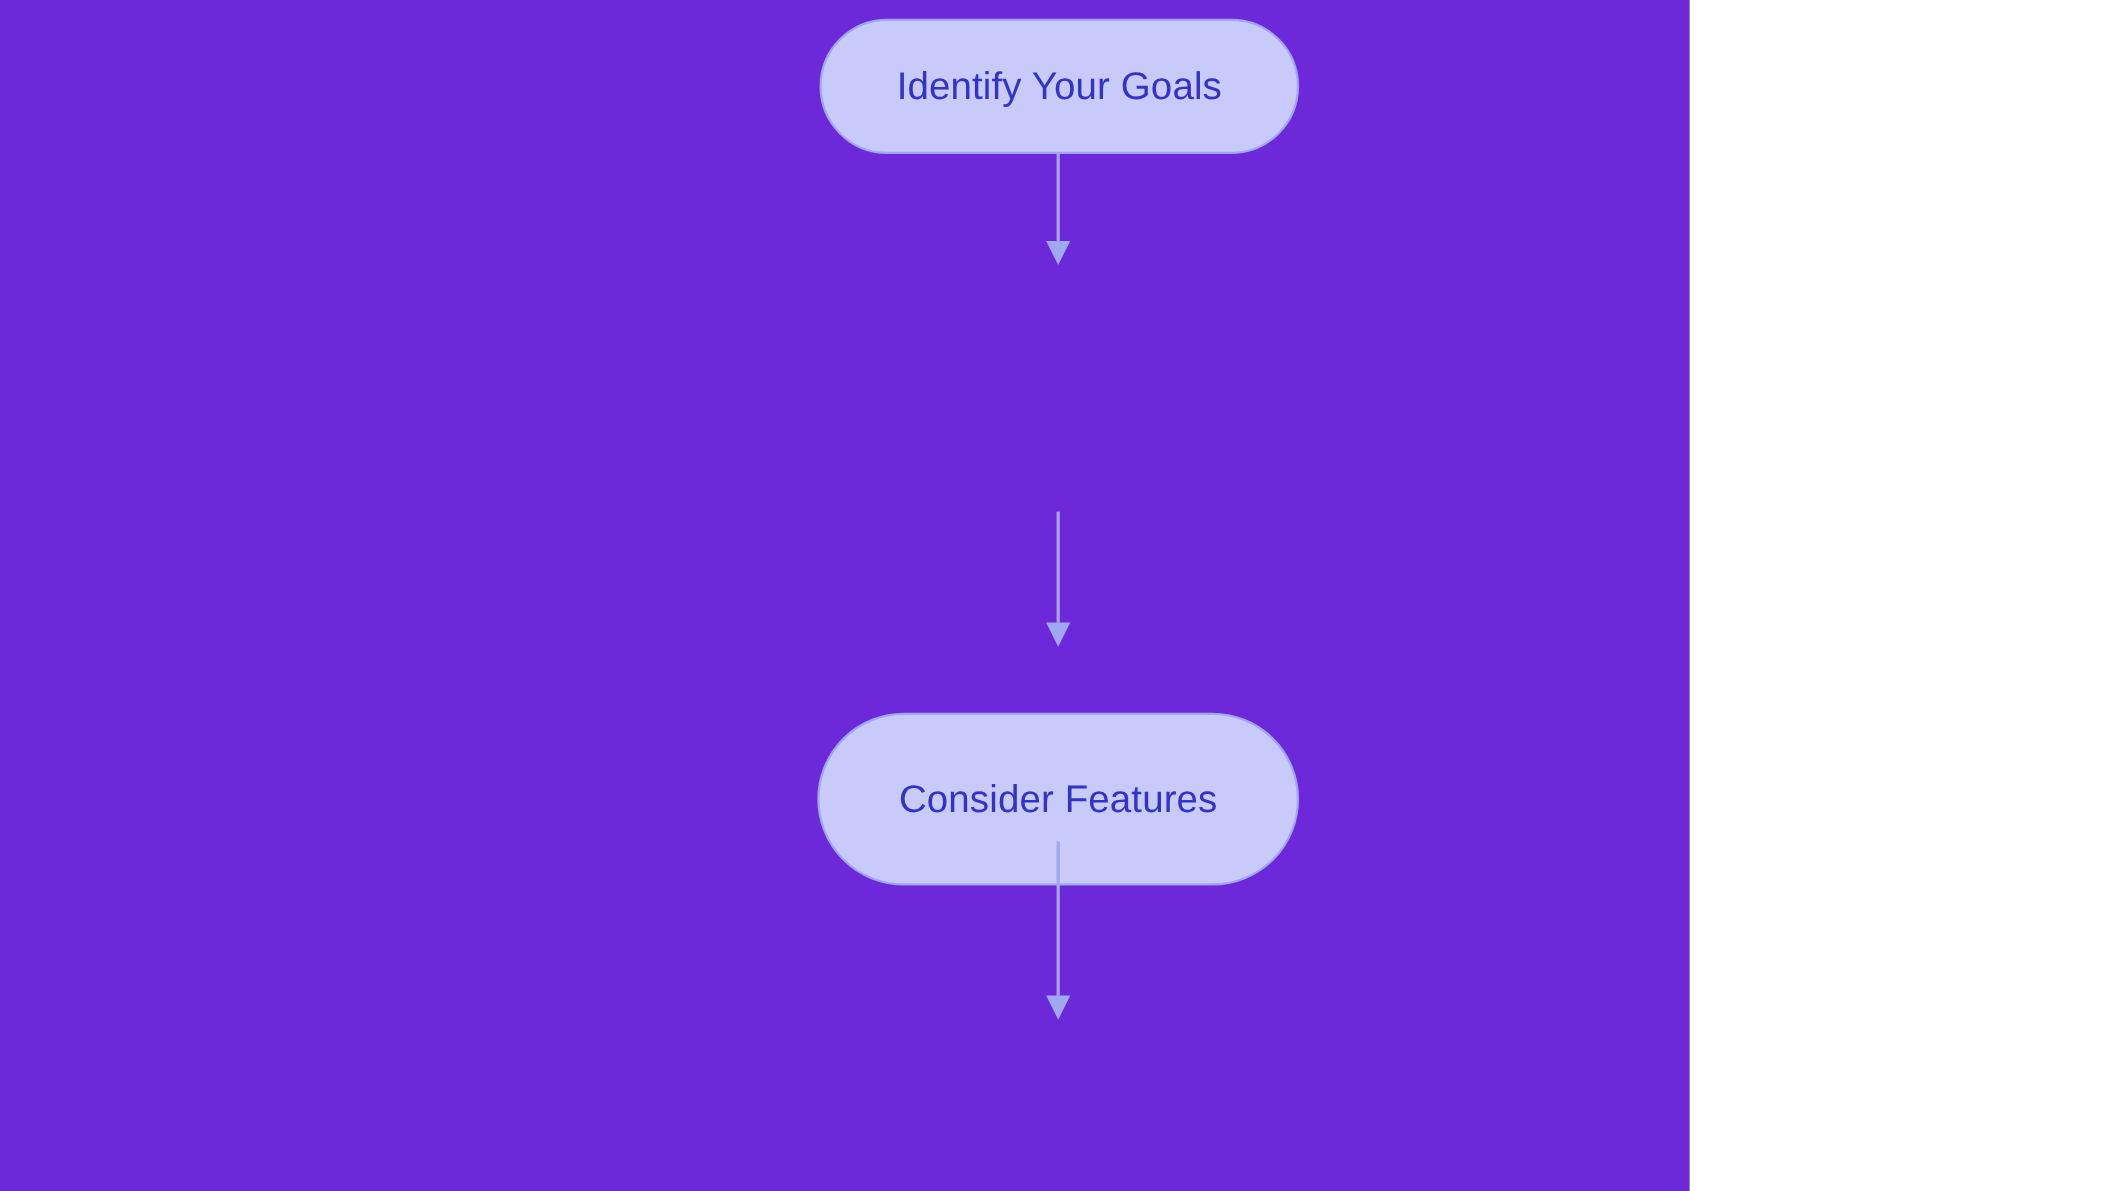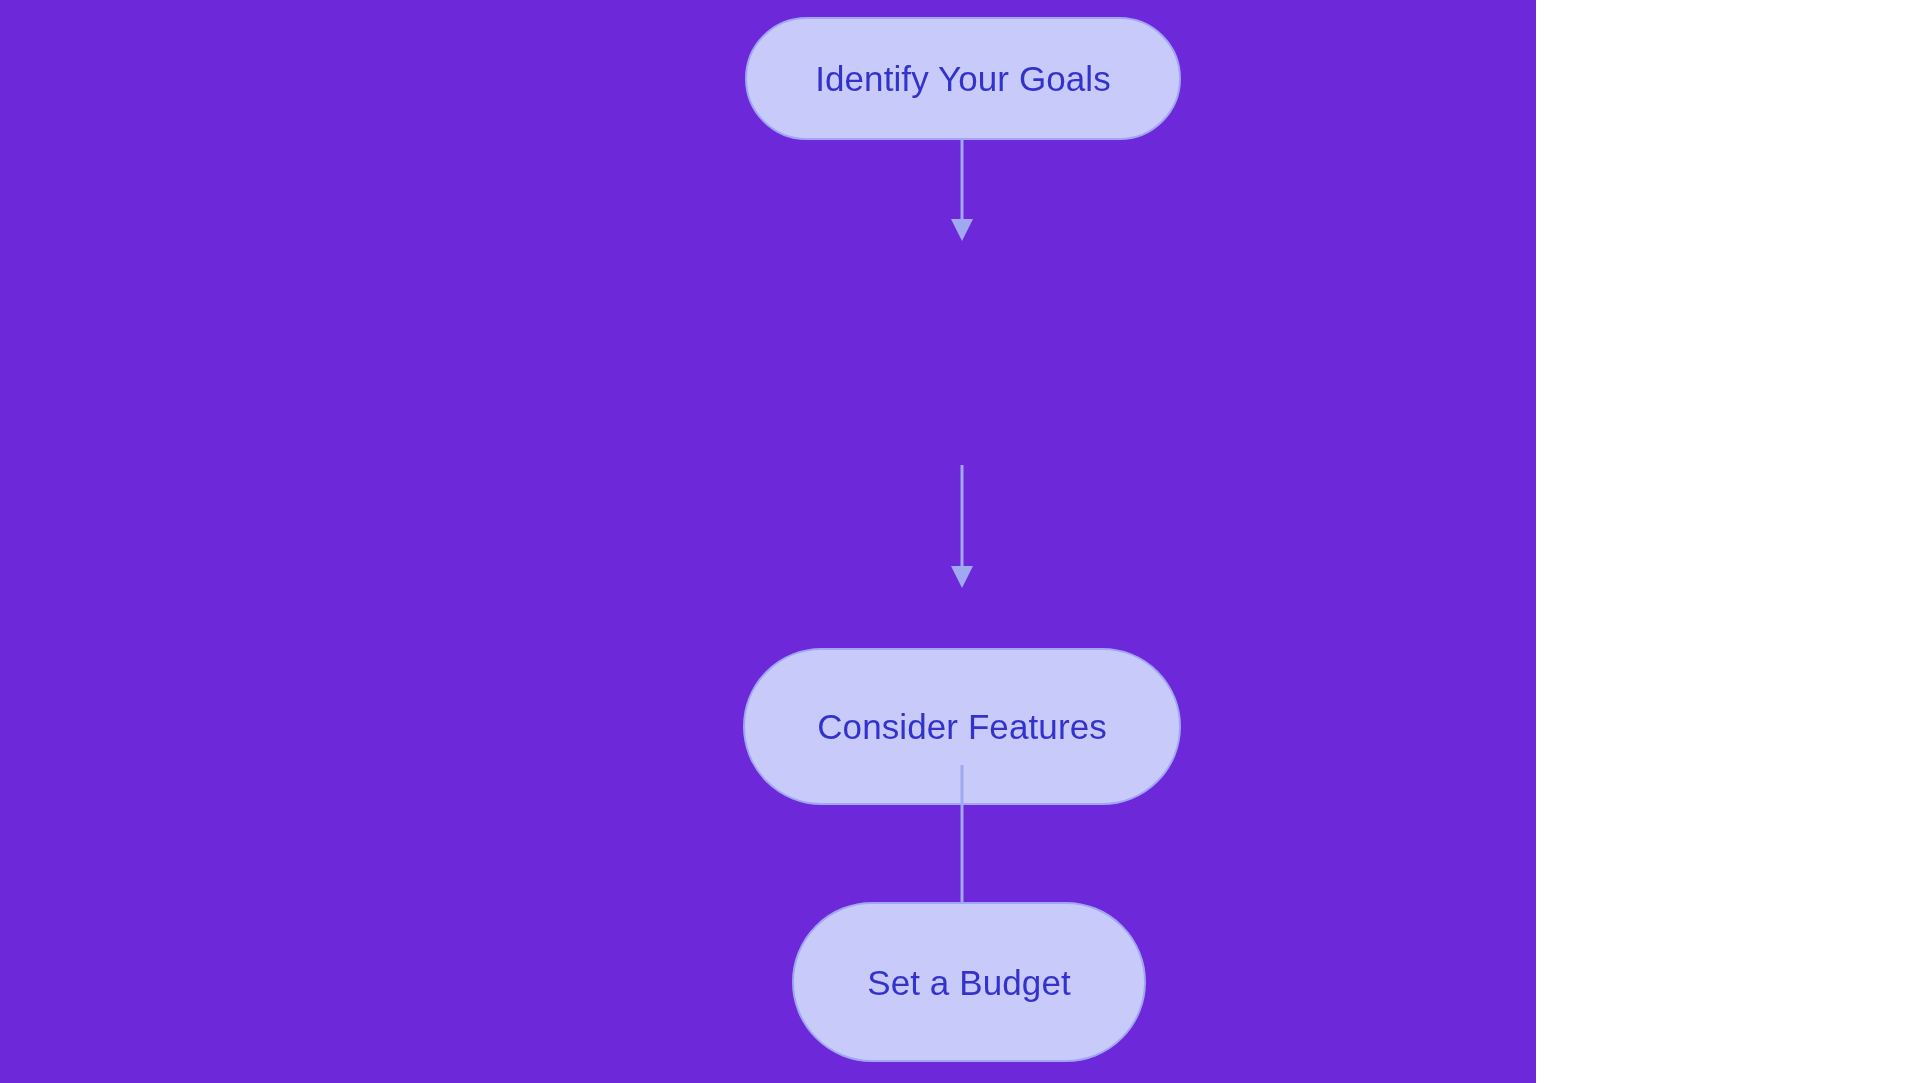--- a/index.html
+++ b/index.html
@@ -107,17 +107,14 @@
 
   <div class="flow-node" id="node-consider-features">
     <span class="flow-node-label">Consider Features</span>
   </div>
 
   <div class="flow-connector" id="connector-3">
     <div class="conn-line"></div>
     <div class="conn-arrowhead"></div>
   </div>
 
-  <div class="flow-node" id="node-set-budget">
-    <span class="flow-node-label">Set a Budget</span>
-  </div>
 
 </div>
 
 </body></html>

